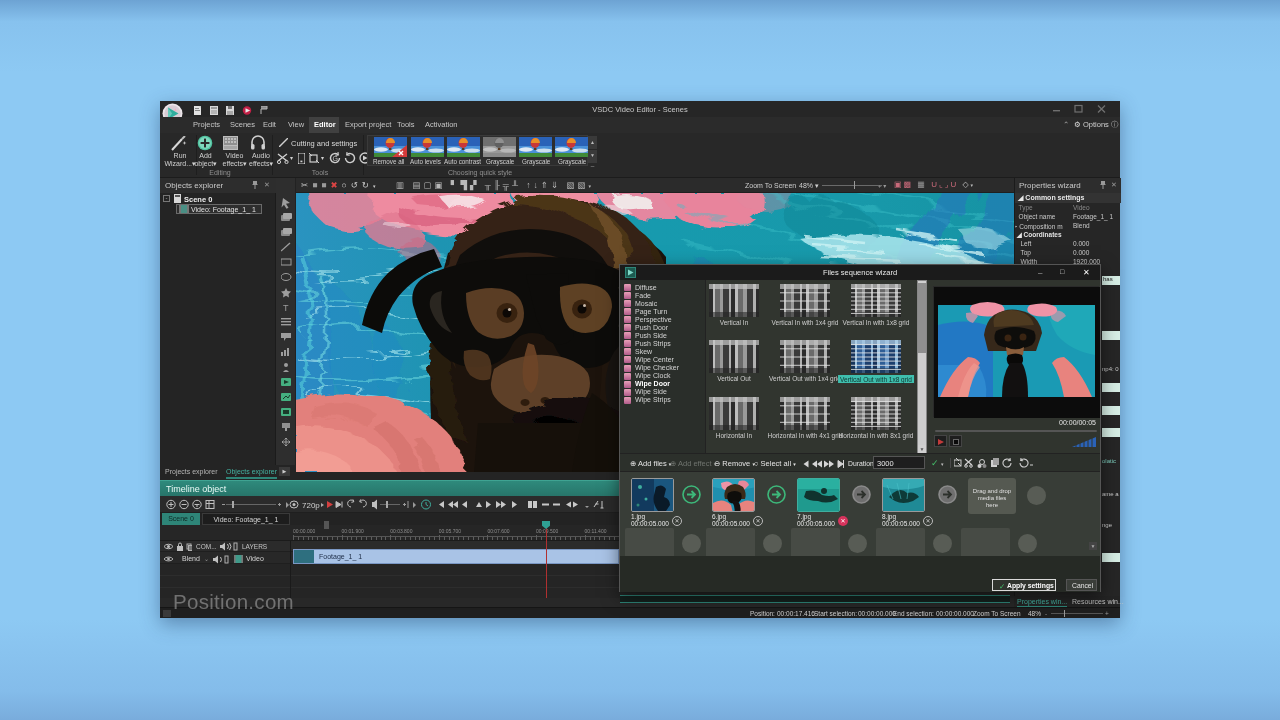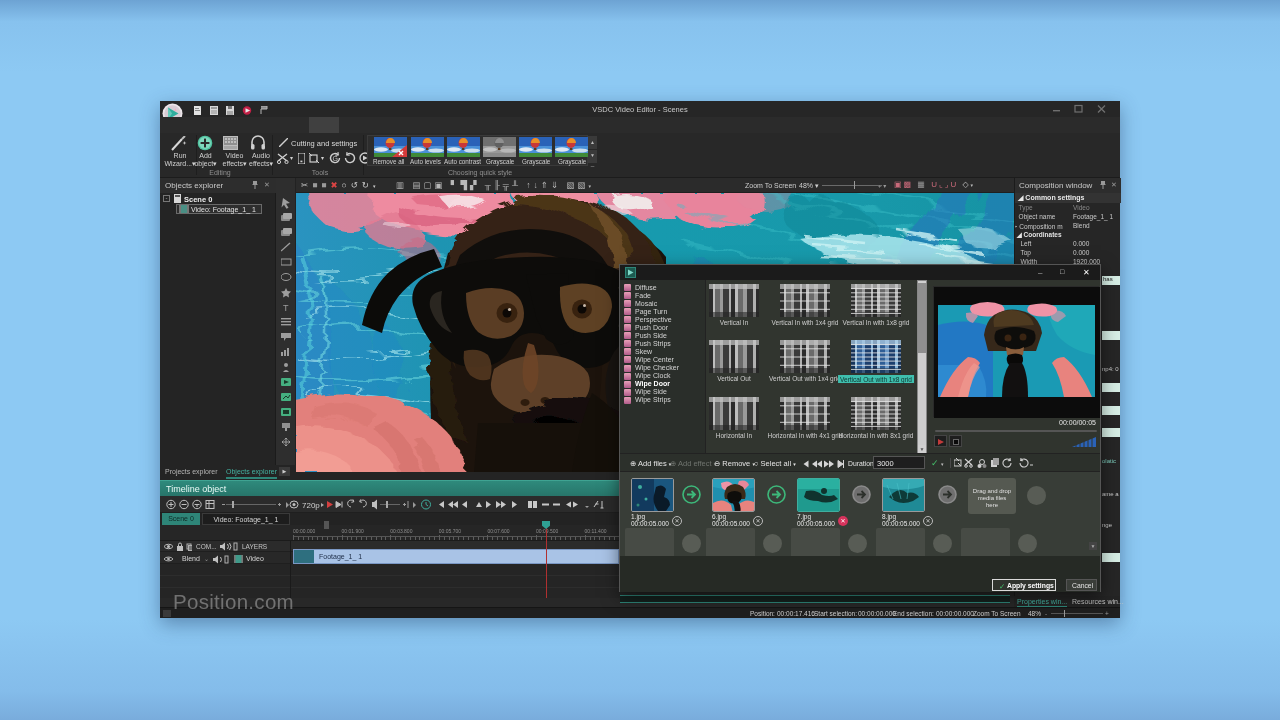--- a/index.html
+++ b/index.html
@@ -43,20 +43,34 @@
 
   <div class="abs" style="left:1052px;top:104px;"></div>
   <svg class="abs" style="left:893px;top:3px;" width="60" height="10" viewBox="0 0 60 10">
     <rect x="0" y="6" width="7" height="1.4" fill="#6f6f6f"></rect>
     <rect x="22" y="1.5" width="7" height="6.5" fill="none" stroke="#6f6f6f" stroke-width="1.2"></rect>
     <path d="M45 1.5 L52 8.5 M52 1.5 L45 8.5" stroke="#6f6f6f" stroke-width="1.3"></path>
   </svg>
 
   <div class="abs" style="left:0;top:16px;width:960px;height:16px;background:#2b2b2b;"></div>
   <div class="abs" style="left:149px;top:16px;width:30px;height:16px;background:#404040;"></div>
+  <div class="abs" style="left:0;top:19px;width:960px;height:12px;font-size:7.5px;color:#c6c6c6;">
+    <span class="abs" style="left:33px;">Projects</span>
+    <span class="abs" style="left:70px;">Scenes</span>
+    <span class="abs" style="left:103px;">Edit</span>
+    <span class="abs" style="left:128px;">View</span>
+    <span class="abs" style="left:154px;color:#fff;font-weight:bold;">Editor</span>
+    <span class="abs" style="left:185px;">Export project</span>
+    <span class="abs" style="left:237px;">Tools</span>
+    <span class="abs" style="left:265px;">Activation</span>
+    <span class="abs" style="left:903px;color:#9a9a9a;">⌃</span>
+    <span class="abs" style="left:914px;color:#d9d9d9;">⚙</span>
+    <span class="abs" style="left:923px;color:#d0d0d0;">Options</span>
+    <span class="abs" style="left:951px;color:#b5b5b5;">ⓘ</span>
+  </div>
 
   <div class="abs" style="left:0;top:32px;width:960px;height:45px;background:#282828;border-bottom:1px solid #1c1c1c;"></div>
 
   <div class="abs" style="left:36px;top:34px;width:1px;height:40px;background:#1e1e1e;"></div>
   <div class="abs" style="left:112px;top:34px;width:1px;height:40px;background:#1e1e1e;"></div>
   <div class="abs" style="left:203px;top:34px;width:1px;height:40px;background:#1e1e1e;"></div>
 
   <svg class="abs" style="left:10px;top:35px;" width="18" height="15" viewBox="0 0 18 15">
     <path d="M2 14 L12 3" stroke="#d8d8d8" stroke-width="2"></path>
     <path d="M12 3 L15 0" stroke="#bdbdbd" stroke-width="2"></path>
@@ -493,21 +507,21 @@
  <path d="M-5 234 q36 -8 68 8 q26 12 36 37 l-104 0 z" fill="#ec918a"></path>
  <path d="M16 210 q32 -10 60 6 l-8 14 q-28 -14 -56 -8 z" fill="#d87672" opacity="0.6"></path>
  <path d="M88 226 q26 16 34 53 l-20 0 q-4 -30 -28 -46 z" fill="#d06e6a" opacity="0.55"></path>
  <path d="M-5 255 q26 -6 48 8 q10 6 12 16 l-60 0 z" fill="#f29d94"></path>
  <path d="M125 243 q12 12 15 36 l-15 0 q-3 -20 -12 -30 z" fill="#d4746d" opacity="0.7"></path>
 </g>
 </svg></div>
 
   <div class="abs" style="left:854px;top:77px;width:106px;height:418px;background:#262626;border-left:1px solid #1b1b1b;" id="props">
     <div style="position:absolute;left:0;top:0;width:106px;height:15px;background:#2d2d2d;">
-      <span style="position:absolute;left:4px;top:3px;font-size:8px;color:#c9c9c9;">Composition window</span>
+      <span style="position:absolute;left:4px;top:3px;font-size:8px;color:#c9c9c9;">Properties wizard</span>
       <svg style="position:absolute;left:84px;top:3px;" width="8" height="8" viewBox="0 0 8 8">
           <path d="M2 0 h4 v3 l1 1 h-6 l1 -1 z" fill="#9a9a9a"></path>
           <rect x="3.5" y="4" width="1" height="4" fill="#9a9a9a"></rect>
         </svg>
       <span style="position:absolute;left:96px;top:3px;font-size:7px;color:#9a9a9a;">✕</span>
     </div>
     <div style="position:absolute;left:0;top:15px;width:106px;height:10px;background:#333;">
         <span style="position:absolute;left:3px;top:1px;font-size:7px;color:#e8e8e8;font-weight:bold;">◢ Common settings</span>
       </div>
     <div style="position:absolute;left:0;top:25px;width:106px;font-size:6.5px;color:#c9c9c9;">
@@ -858,20 +872,21 @@
 </div>
 
 <div class="abs" style="left:619px;top:264px;width:482px;height:328px;background:#30342e;border:1px solid #555;box-shadow:0 5px 16px rgba(0,0,0,.5);filter:blur(0.3px);" id="dialog">
 
   <div style="position:absolute;left:0;top:0;width:480px;height:15px;background:#1b1b1b;">
     <svg style="position:absolute;left:5px;top:2px;" width="11" height="11" viewBox="0 0 11 11">
         <rect width="11" height="11" fill="#2e8578"></rect>
         <rect x="1" y="1" width="9" height="9" fill="#1c5a50"></rect>
         <path d="M3 2.5 L8.5 5.5 L3 8.5 Z" fill="#7fd8c8"></path>
       </svg>
+    <span style="position:absolute;left:0;top:3px;width:480px;text-align:center;font-size:7.5px;color:#e8e8e8;">Files sequence wizard</span>
     <span style="position:absolute;left:418px;top:3px;font-size:8px;color:#bbb;">–</span>
     <span style="position:absolute;left:440px;top:3px;font-size:7px;color:#ddd;">□</span>
     <span style="position:absolute;left:463px;top:3px;font-size:8px;color:#fff;">✕</span>
   </div>
 
   <div style="position:absolute;left:0;top:15px;width:86px;height:174px;background:#2a2e2a;border-right:1px solid #222;" id="fxlist">
       <div style="position:absolute;left:4px;top:4px;width:7px;height:7px;background:linear-gradient(180deg,#e8a0b8,#b05a8a);border-radius:1px;"></div>
       <span style="position:absolute;left:15px;top:3.5px;font-size:7px;color:#d5d5d5;">Diffuse</span>
       <div style="position:absolute;left:4px;top:12.05px;width:7px;height:7px;background:linear-gradient(180deg,#e8a0b8,#b05a8a);border-radius:1px;"></div>
       <span style="position:absolute;left:15px;top:11.55px;font-size:7px;color:#d5d5d5;">Fade</span>

